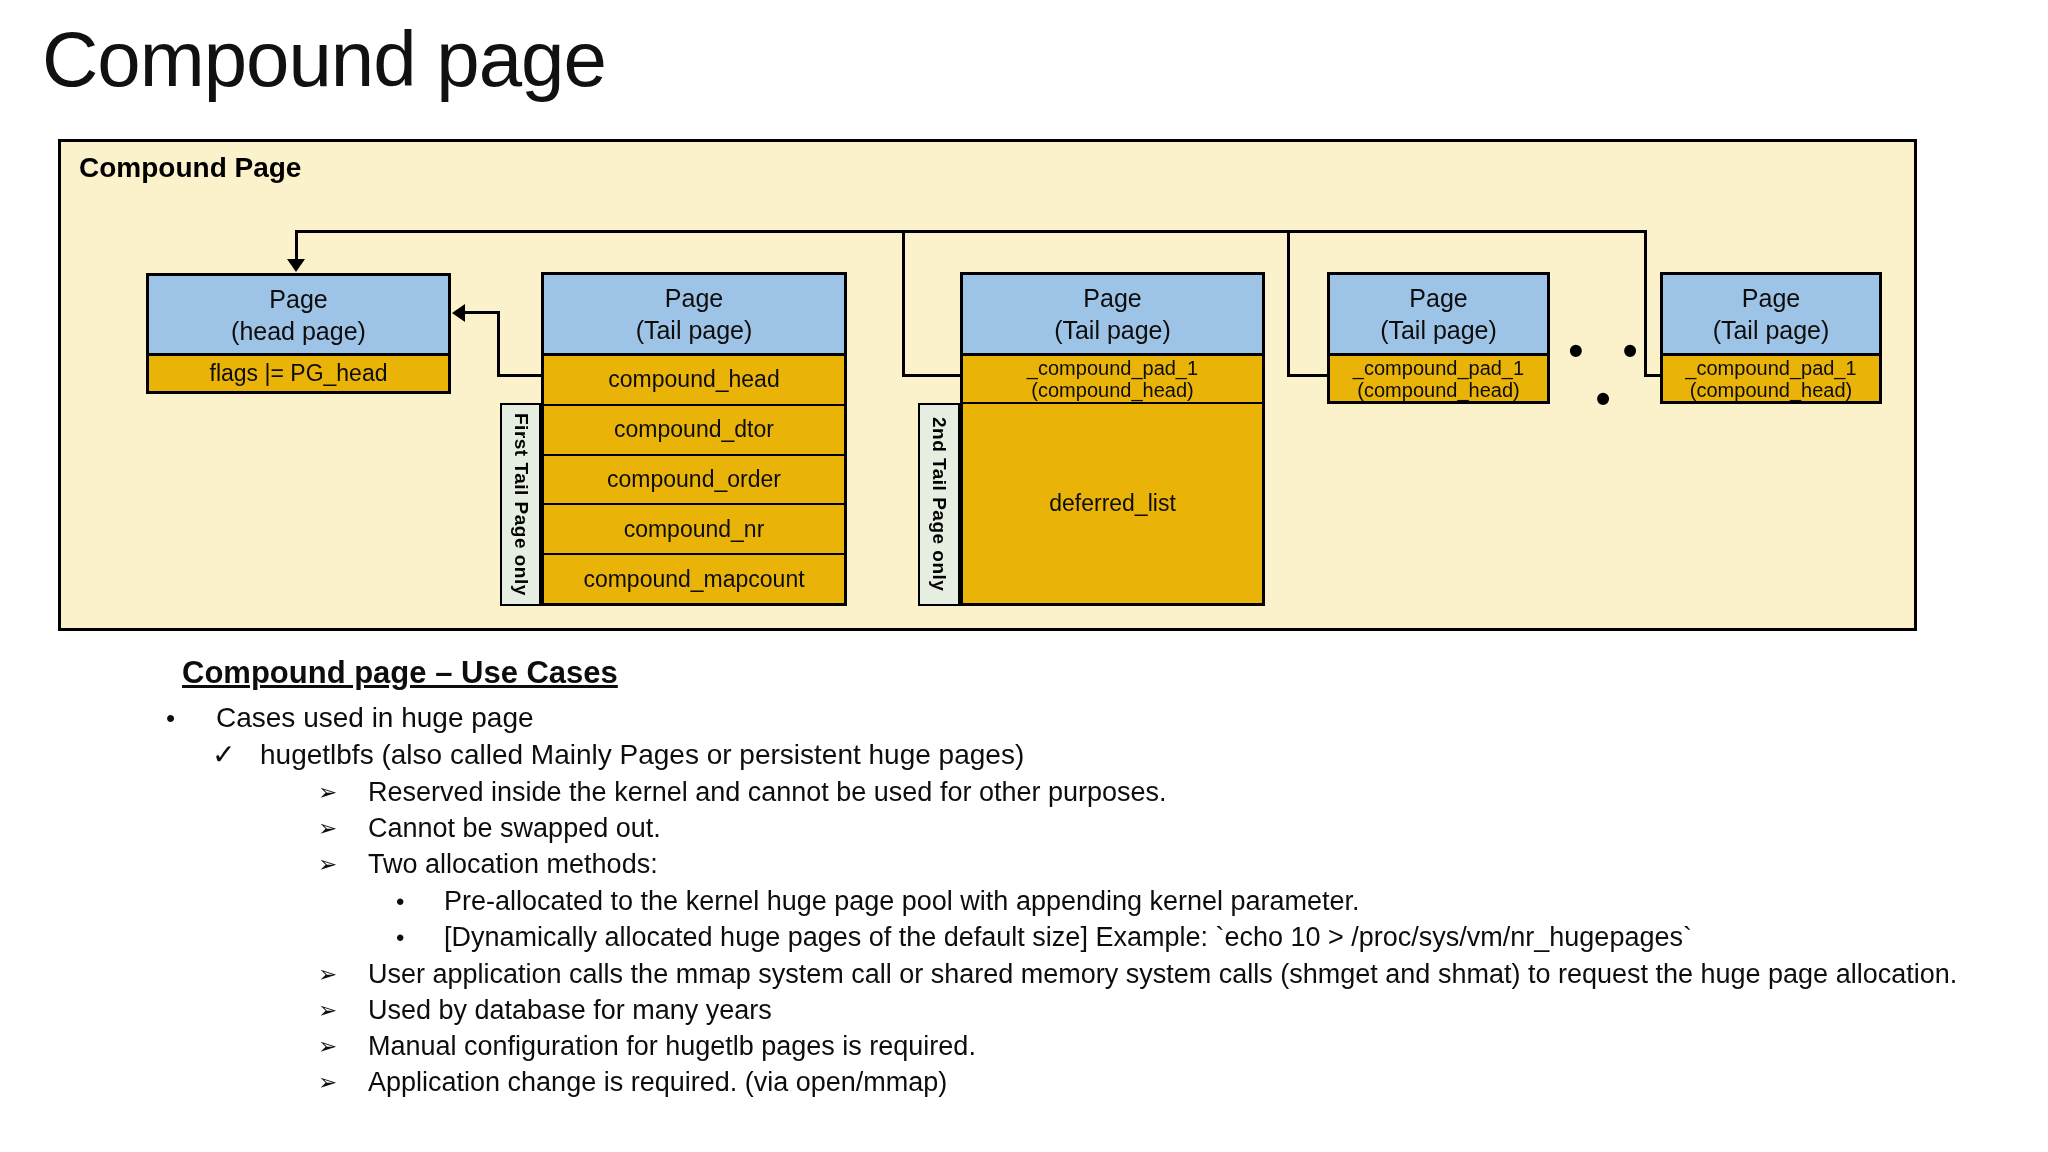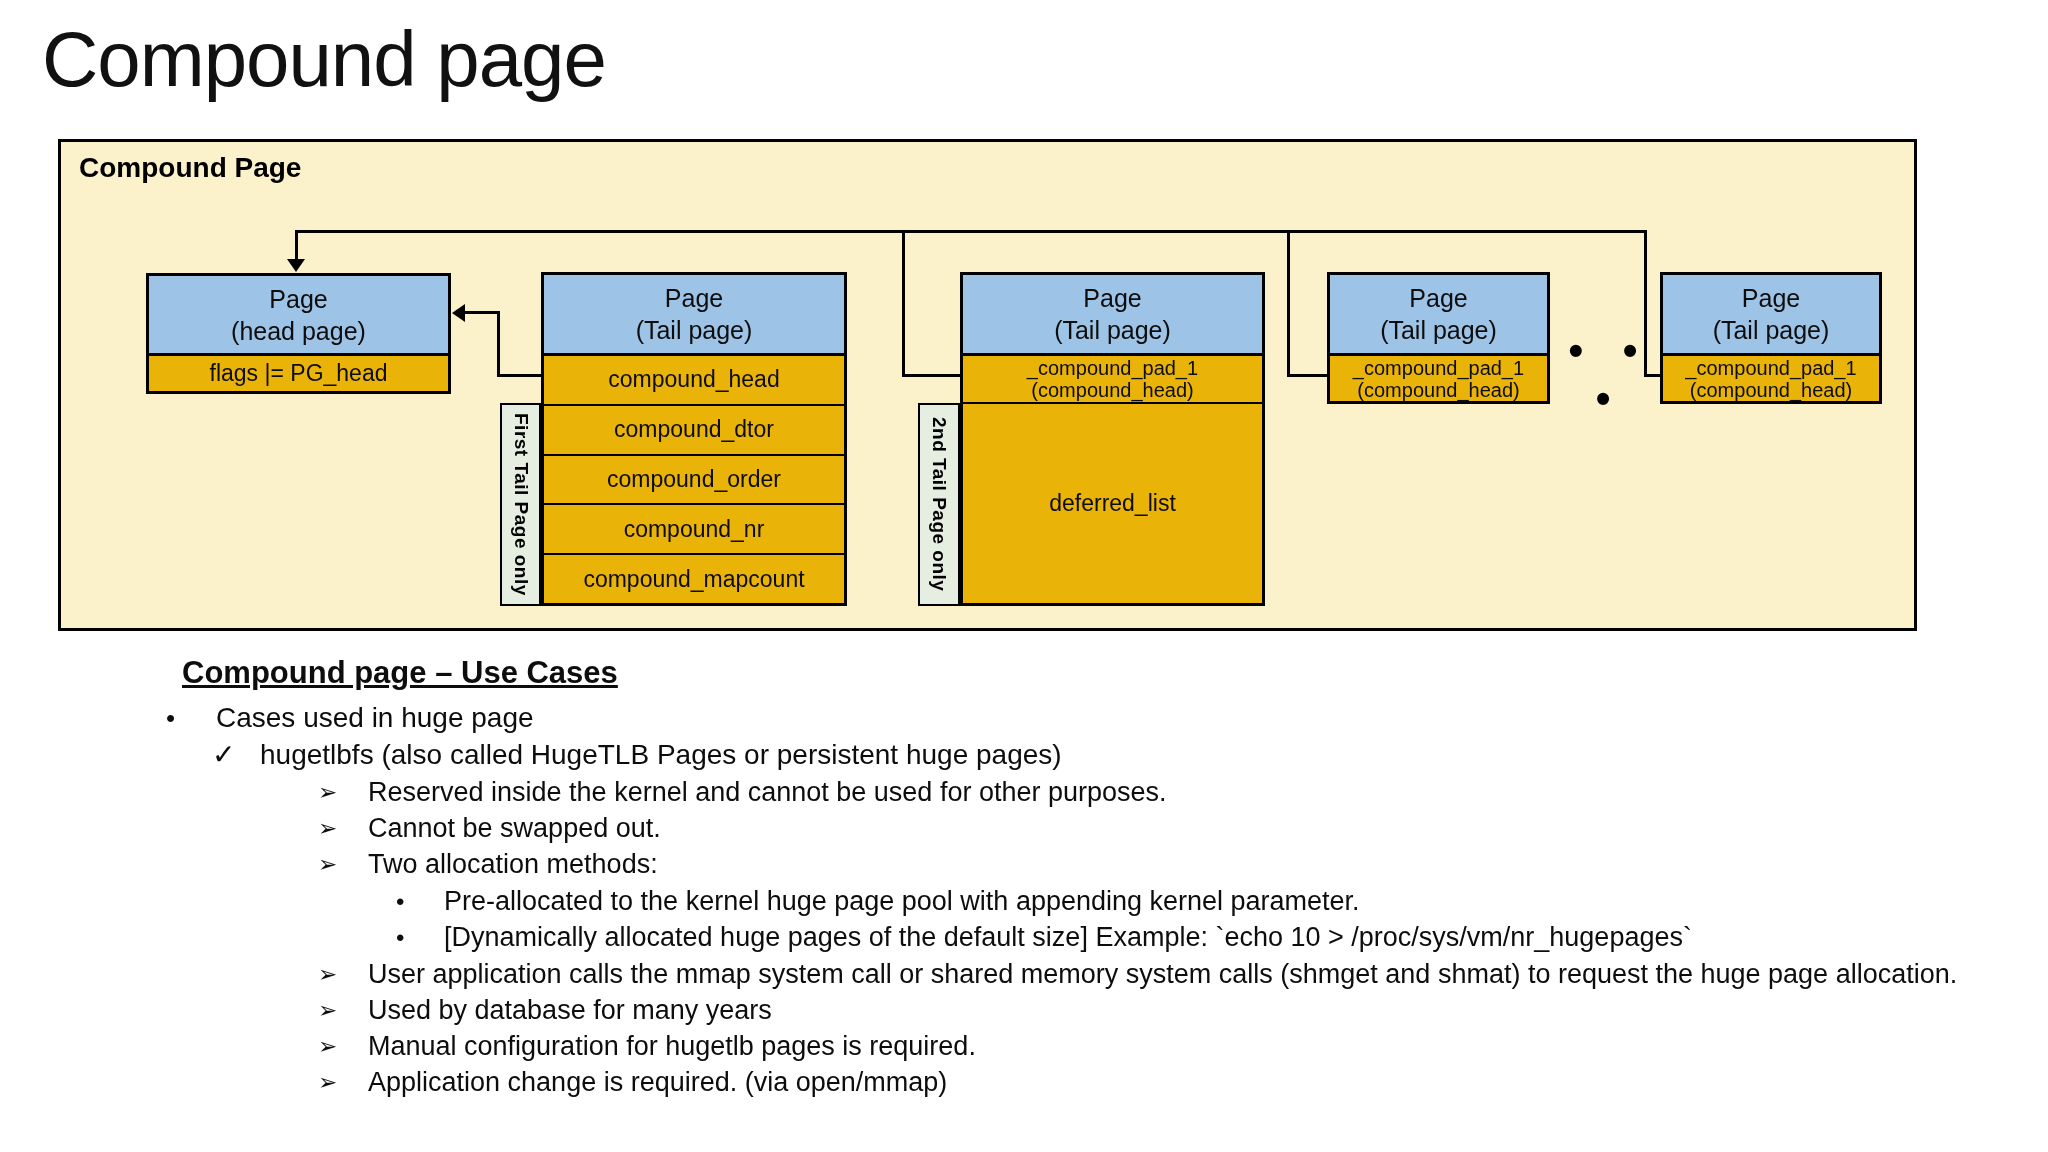--- a/index.html
+++ b/index.html
@@ -166,21 +166,21 @@
     </div>
   </div>
 </div>
 
 <div class="uc-heading">Compound page – Use Cases</div>
 
 <div class="uc-line lv1" style="top:702px;">
   <span class="mk">•</span><span>Cases used in huge page</span>
 </div>
 <div class="uc-line lv2" style="top:738px;">
-  <span class="mk">✓</span><span>hugetlbfs (also called HugeTLB Pages or persistent huge pages)</span>
+  <span class="mk">✓</span><span>hugetlbfs (also called Mainly Pages or persistent huge pages)</span>
 </div>
 <div class="uc-line lv3" style="top:777px;">
   <span class="mk">➢</span><span>Reserved inside the kernel and cannot be used for other purposes.</span>
 </div>
 <div class="uc-line lv3" style="top:813px;">
   <span class="mk">➢</span><span>Cannot be swapped out.</span>
 </div>
 <div class="uc-line lv3" style="top:849px;">
   <span class="mk">➢</span><span>Two allocation methods:</span>
 </div>

